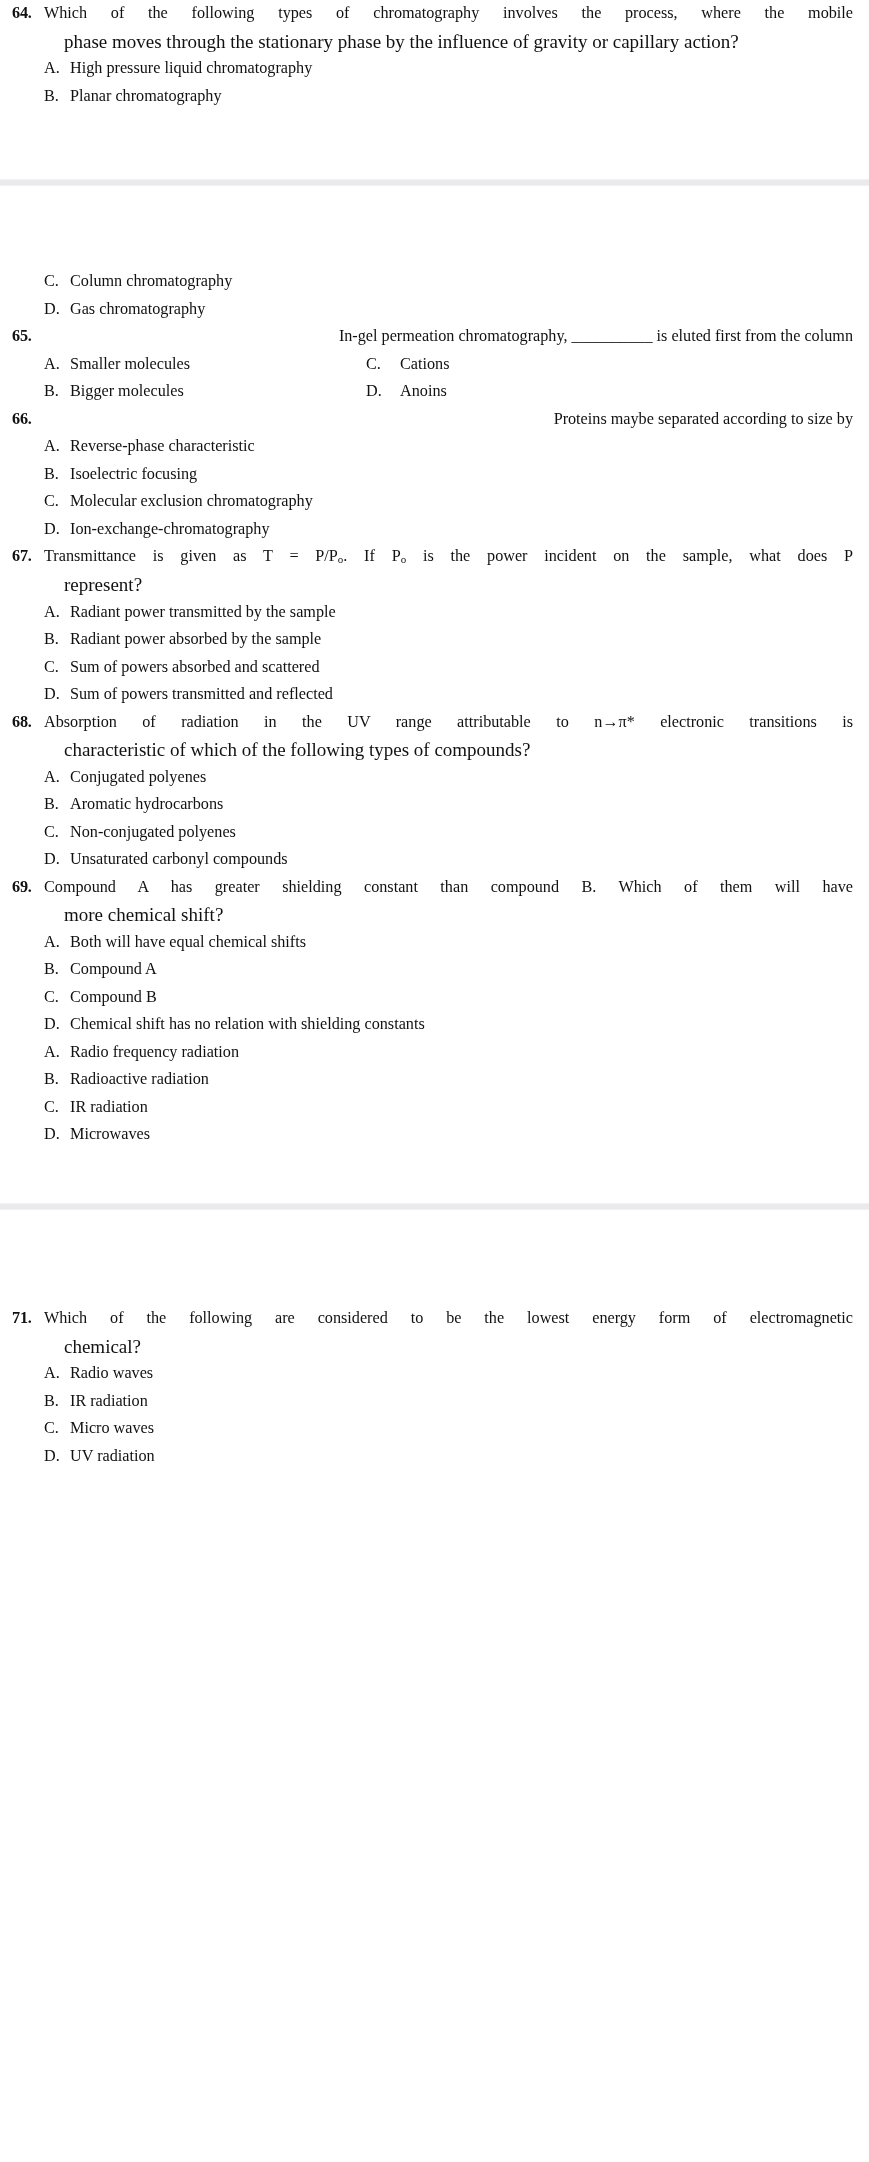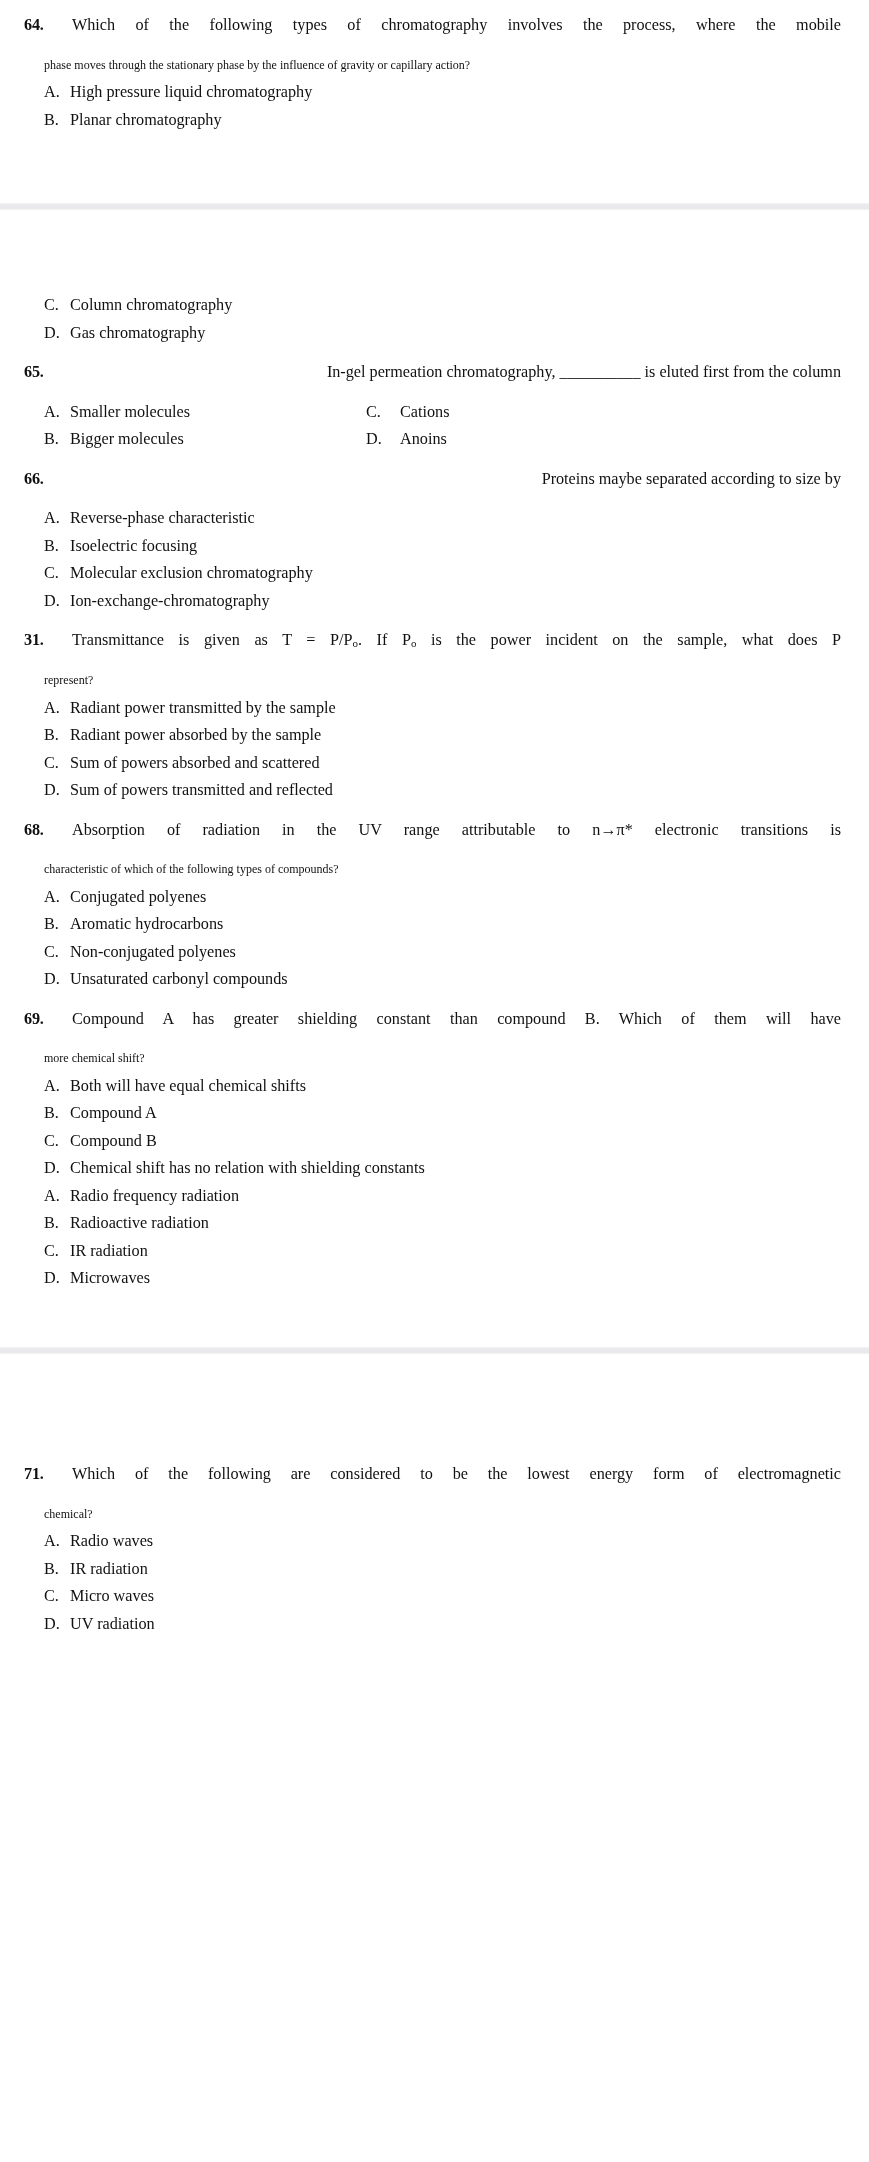--- a/index.html
+++ b/index.html
@@ -35,41 +35,41 @@
 
   .blank-1 { height: 82px; }
   .blank-2 { height: 95px; }
 
   
   .qblock {
     padding: 0 16px 0 0;
   }
   .qline {
     position: relative;
-    padding-left: 60px;
+    padding-left: 44px;
     font-size: 16.2px;
     line-height: 27.6px;
-    margin: 12px;
+    margin: 0;
     text-align: justify;
     text-justify: inter-word;
   }
   .qline.nojust { text-align: right; }
   .qnum {
     position: absolute;
     left: 12px;
     top: 0;
     font-weight: bold;
     font-size: 16.2px;
     letter-spacing: -0.2px;
   }
 
   
   .qcont {
-    padding-left: 44px;
-    font-size: 12px;
+    padding-left: 64px;
+    font-size: 19px;
     line-height: 27.6px;
     margin: 0;
     text-align: left;
   }
 
   
   .opt {
     position: relative;
     padding-left: 70px;
     font-size: 16.2px;
@@ -211,21 +211,21 @@
       <span>Molecular exclusion chromatography</span>
     </div>
     <div class="opt">
       <span class="olabel">D.</span>
       <span>Ion-exchange-chromatography</span>
     </div>
   </div>
 
   <div class="qblock">
     <div class="qline stretch">
-      <span class="qnum">31.</span><span>Transmittance is given as T = P/P</span><sub>o</sub><span>. If P</span><sub>o</sub><span> is the power incident on the sample, what does P</span>
+      <span class="qnum">67.</span><span>Transmittance is given as T = P/P</span><sub>o</sub><span>. If P</span><sub>o</sub><span> is the power incident on the sample, what does P</span>
     </div>
     <div class="qcont">represent?</div>
     <div class="opt">
       <span class="olabel">A.</span>
       <span>Radiant power transmitted by the sample</span>
     </div>
     <div class="opt">
       <span class="olabel">B.</span>
       <span>Radiant power absorbed by the sample</span>
     </div>

